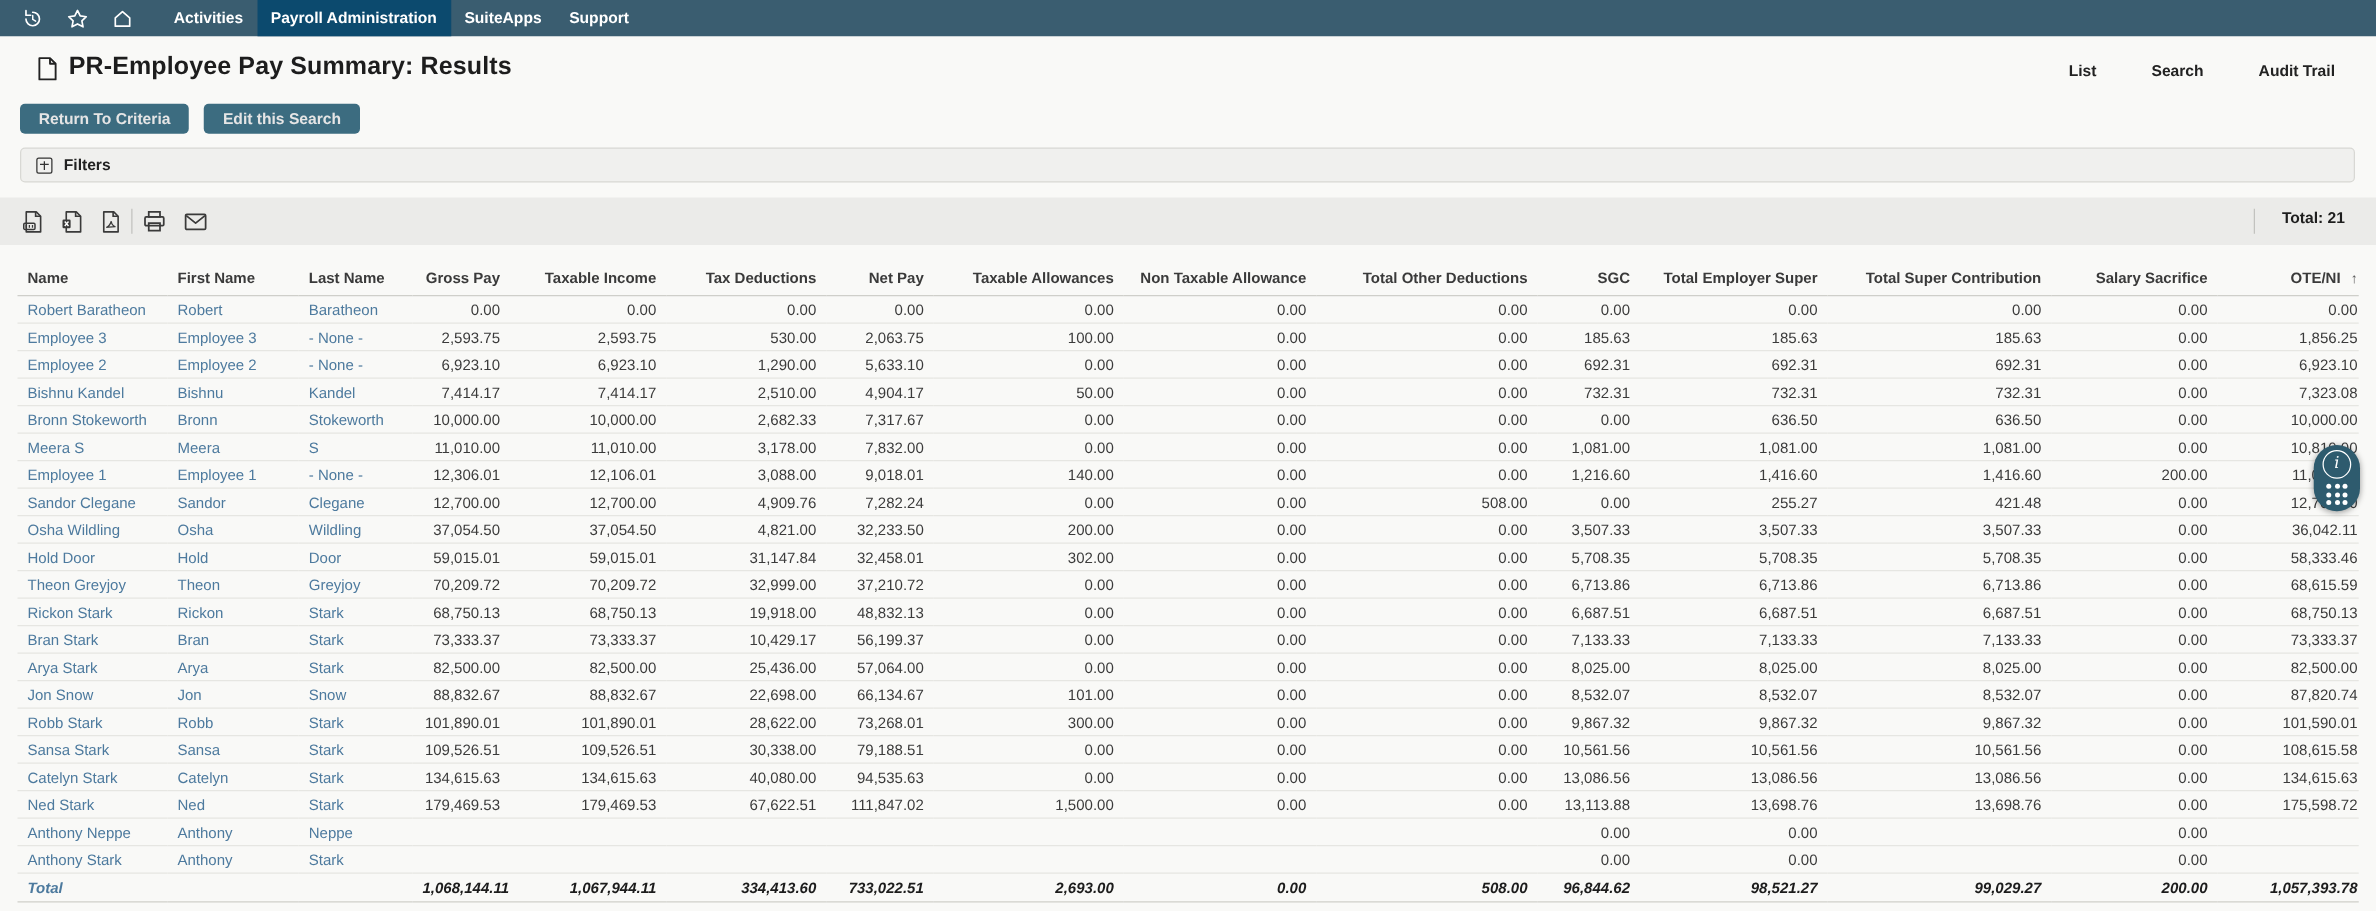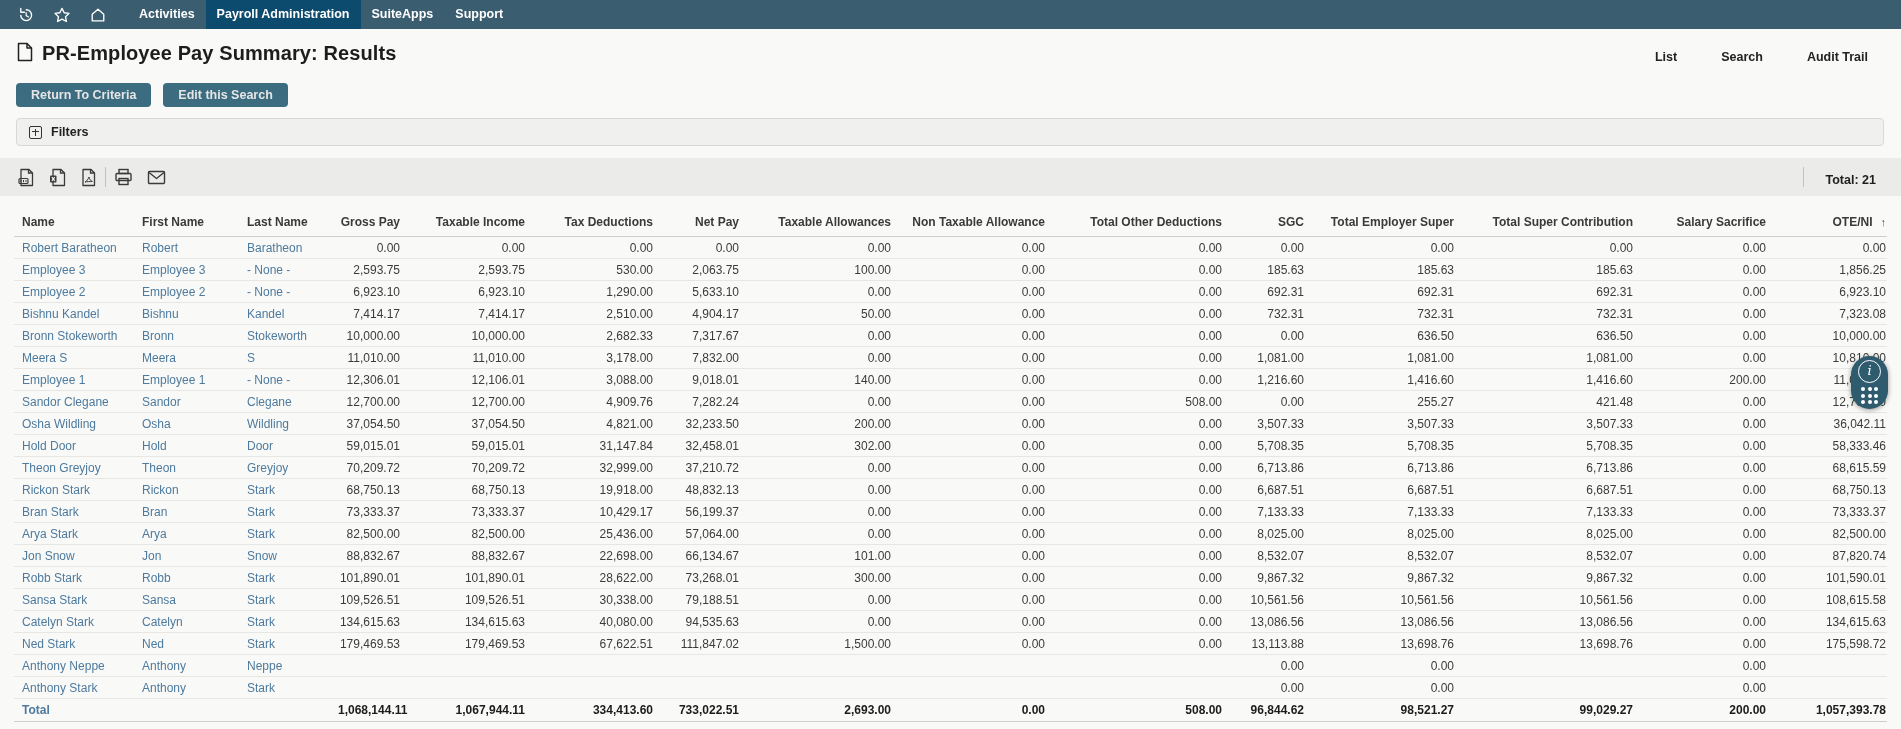--- a/index.html
+++ b/index.html
@@ -18,21 +18,21 @@
   .nav-icons { display:flex; align-items:center; padding-left:8px; }
   .nav-icon-btn { padding:0 9px; display:flex; align-items:center; cursor:pointer; }
   .nav-items { display:flex; align-items:stretch; margin-left:12px; }
   .nav-item {
     color:#fff; font-size:12.5px; font-weight:600; line-height:29px;
     padding:0 11px; cursor:pointer; white-space:nowrap;
   }
   .nav-item.active { background:#0c4a6e; }
   
   .page-header { position:relative; margin-top:13px; height:34px; }
-  .title-wrap { display:flex; align-items:flex-start; gap:9px; padding-left:17px; }
+  .title-wrap { display:flex; align-items:flex-end; gap:9px; padding-left:30px; }
   .page-title { font-size:20px; font-weight:700; color:#1d1d1d; letter-spacing:.1px; }
   .header-links { position:absolute; right:33px; top:8px; display:flex; gap:44px;margin-left:45px; }
   .header-link { font-size:12.5px; font-weight:600; color:#222; cursor:pointer; white-space:nowrap; }
   
   .btn-row { display:flex; gap:12px; padding:7px 0 0 16px; height:33px; }
   .btn {
     background:#3c6c80; color:#e5e5e5; border:none; border-radius:4px;
     font-family:"Liberation Sans",sans-serif; font-size:12.5px; font-weight:700;
     padding:0 15px; height:24px; cursor:pointer; white-space:nowrap;
   }
@@ -53,21 +53,21 @@
   .plus-box::after  { top:2px; bottom:2px; left:4.6px; width:1.4px; }
   .filters-label { font-size:12.5px; font-weight:700; color:#222; }
   
   .toolbar {
     margin-top:12px; height:38px; background:#ebebe9;
     display:flex; align-items:center; padding:0 25px 0 18px;
   }
   .tool-group { display:flex; align-items:center; gap:14px; }
   .tool-btn { display:flex; align-items:center; cursor:pointer; }
   .v-divider { width:1px; height:20px; background:#c2c2bf; margin:0 8px; }
-  .toolbar-right { margin-left:auto; display:flex; align-items:flex-end; }
+  .toolbar-right { margin-left:auto; display:flex; align-items:flex-start; }
   .total-count { font-size:12.5px; font-weight:700; color:#1e1e1e; margin-left:14px; white-space:nowrap; }
   
   .table-wrap { padding:0 14px; margin-top:10px; }
   table { border-collapse:collapse; table-layout:fixed; width:1873px; }
   th {
     font-size:12px; font-weight:700; color:#3a3a3a;
     padding:9px 8px 7px; border-bottom:1px solid #cfcfca; white-space:nowrap;
   }
   th.text { text-align:left; }
   th.number { text-align:right; }
@@ -76,21 +76,21 @@
     border-bottom:1px solid #e6e6e2; white-space:nowrap; overflow:hidden;
   }
   td.text { text-align:left; }
   td.number { text-align:right; }
   td:first-child, th:first-child { padding-left:8px; }
   td:last-child, th:last-child { padding-right:1px; }
   a.cell-link { color:#4d7a9e; text-decoration:none; cursor:pointer; }
   .sort-arrow { font-size:11px; color:#555; margin-left:8px; font-weight:400; }
   tr.total-row td {
     font-weight:700; color:#1c1c1c; height:23px;
-    border-top:1px solid #c9c9c4; border-bottom:1px solid #cfcfca;
+    border-top:1px solid #c9c9c4; border-bottom:1px solid #cfcfca;font-style:italic;
   }
   tr.total-row td:first-child a { font-weight:700; }
   
   svg.ic { display:block; }
   
   .float-widget {
     position:absolute; right:13px; top:356px; width:37px; height:53px;
     background:#2e5b6e; border-radius:19px;
     box-shadow:0 1px 5px rgba(0,0,0,.4);
     display:flex; flex-direction:column; align-items:center; cursor:pointer;

